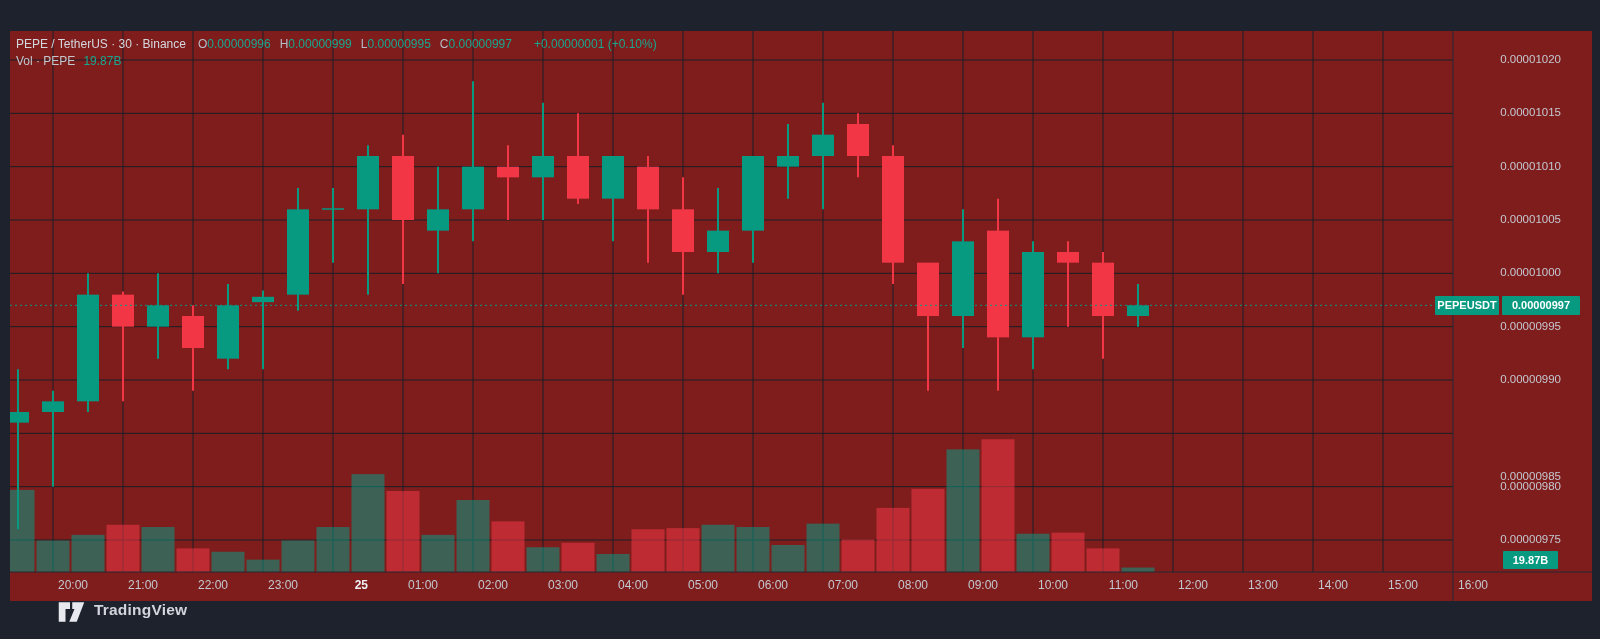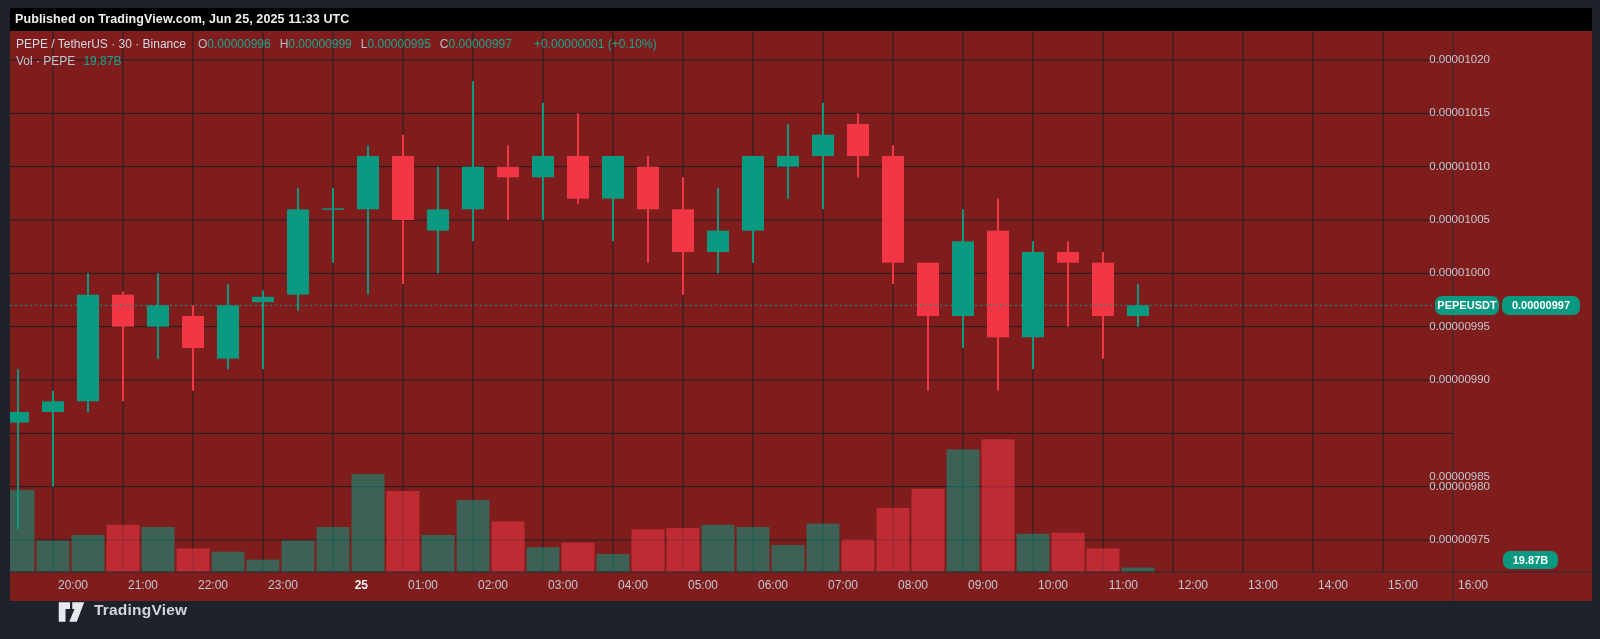--- a/index.html
+++ b/index.html
@@ -22,47 +22,46 @@
   #legend .row { display:flex; align-items:center; height:15px; margin-bottom:2px; white-space:nowrap; }
   #legend .sym { color:#d4d7de; margin-right:12px; }
   #legend .pair { margin-right:9px; }
   #legend .k { color:#b9bdc7; }
   #legend .v { color:#17a78f; }
   #legend .chg { color:#17a78f; margin-left:13px; }
   #legend .volk { color:#c3c6cd; margin-right:8px; }
   #legend .volv { color:#17a78f; }
 
   
-  #price-axis { position:absolute; left:1367px; top:0; width:128px; height:541px; }
+  #price-axis { position:absolute; left:1438px; top:0; width:128px; height:541px; }
   .ptick { position:absolute; right:15px; width:120px; text-align:right;
            font-size:11.5px; color:#c4c8d0; }
   #time-axis { position:absolute; left:0; top:541px; width:1582px; height:29px; }
   .ttick { position:absolute; width:70px; text-align:right; top:6px;
            font-size:12px; color:#c4c8d0; }
   .ttick.day { font-weight:bold; color:#eef0f4; }
 
   
   .badge { position:absolute; height:19px; line-height:19px; text-align:center;
-           font-size:11px; font-weight:bold; color:#fff; border-radius:7px; }
+           font-size:11px; font-weight:bold; color:#fff; border-radius:1px; }
   #sym-badge   { left:1425px; top:265px; width:64px; }
   #price-badge { left:1492px; top:265px; width:78px; }
   #vol-badge   { left:1493px; top:520px; width:55px; height:18px; line-height:18px; }
 
   
   #footer { position:absolute; left:0; top:601px; width:1600px; height:50px;
             background:#1e222d; display:flex; align-items:flex-start;padding-left:44px; }
   #tv-logo { margin-left:14px; margin-right:9px; }
   #footer .brand { color:#d2d5dc; font-size:15.5px; font-weight:bold; letter-spacing:.2px; }
 </style>
 </head>
 <body>
 
 <div id="stage">
 
-  <div id="banner">Published on TradingView.com, Jun 25, 2025 11:33 UTC</div>
 
   <div id="panel">
     <svg id="chart-svg" width="1582" height="570">
         <line x1="43" x2="43" y1="0" y2="541" stroke="#1a1e26" stroke-width="1"></line>
         <line x1="113" x2="113" y1="0" y2="541" stroke="#1a1e26" stroke-width="1"></line>
         <line x1="183" x2="183" y1="0" y2="541" stroke="#1a1e26" stroke-width="1"></line>
         <line x1="253" x2="253" y1="0" y2="541" stroke="#1a1e26" stroke-width="1"></line>
         <line x1="323" x2="323" y1="0" y2="541" stroke="#1a1e26" stroke-width="1"></line>
         <line x1="393" x2="393" y1="0" y2="541" stroke="#1a1e26" stroke-width="1"></line>
         <line x1="463" x2="463" y1="0" y2="541" stroke="#1a1e26" stroke-width="1"></line>

